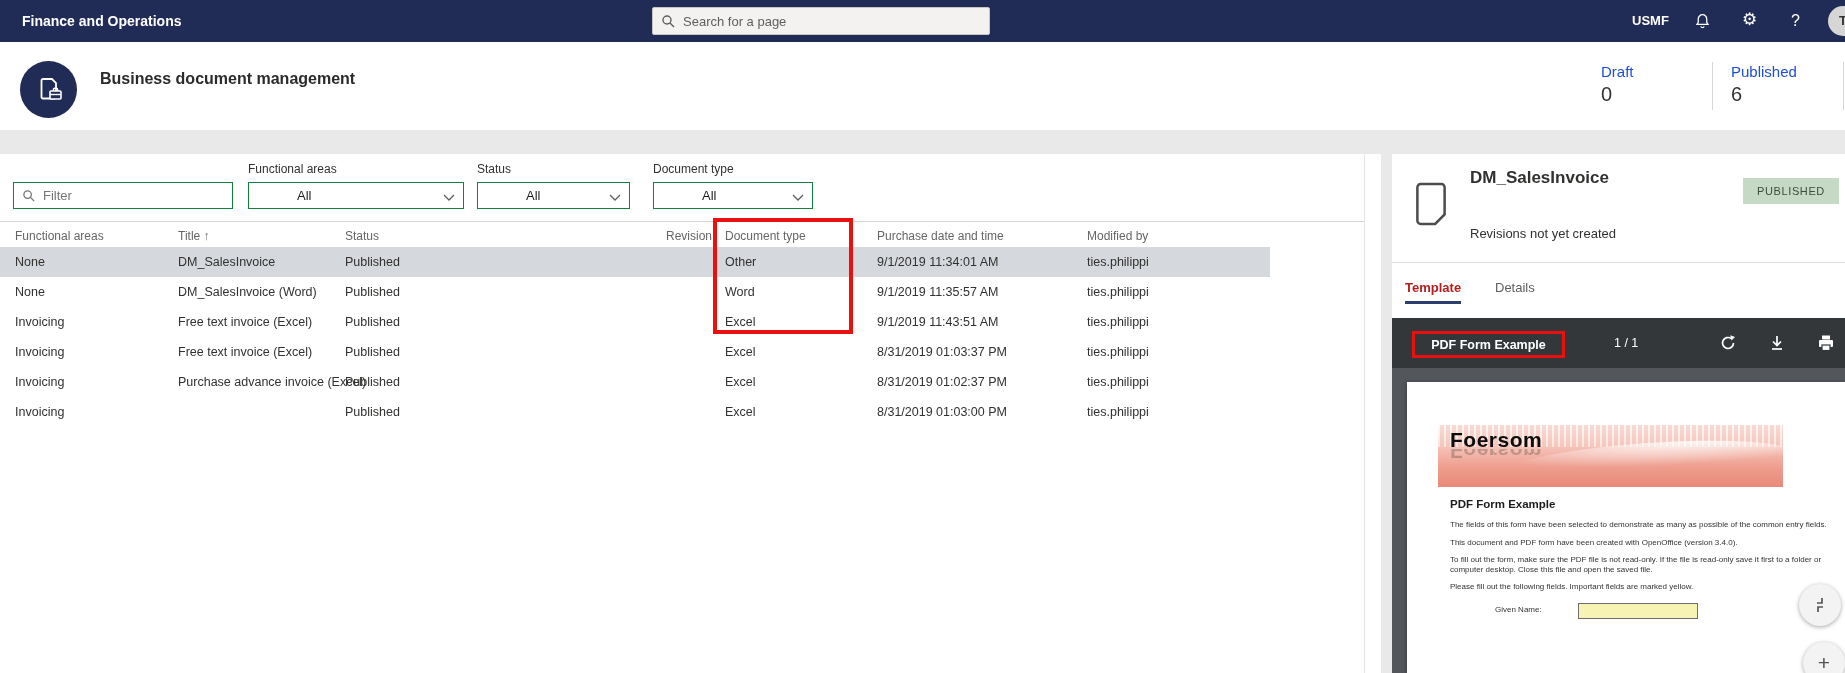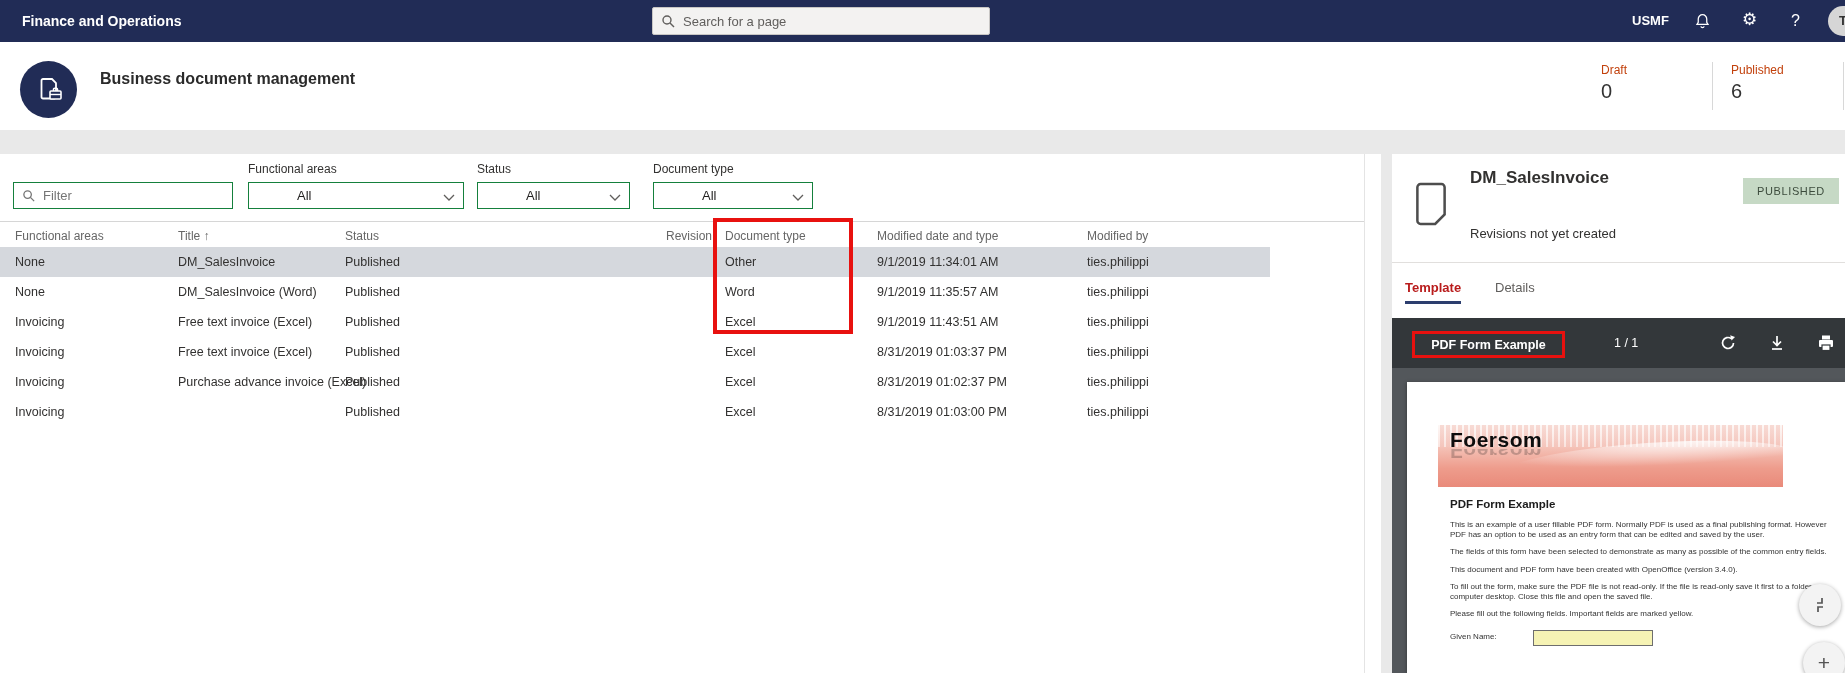--- a/index.html
+++ b/index.html
@@ -15,21 +15,21 @@
   #global-search input { border:none; outline:none; background:transparent; font-size:13px; color:#323130; width:100%; font-family:"Liberation Sans",sans-serif; }
   #global-search input::placeholder { color:#605e5c; }
   .topbar-item { top:0; height:39px; line-height:42px; font-size:13px; color:#fff; }
   .top-icon { top:13px; width:17px; height:17px; }
   #avatar { left:1828px; top:6px; width:30px; height:30px; border-radius:50%; background:#d6d6d6; color:#333; font-size:13px; font-weight:bold; text-align:center; line-height:30px; }
 
   
   #page-header { left:0; top:42px; width:1845px; height:88px; background:#fff; }
   #logo-circle { left:20px; top:19px; width:57px; height:57px; border-radius:50%; background:#212c56; display:flex; align-items:center; justify-content:center; }
   #page-title { left:100px; top:28px; font-size:16px; font-weight:bold; color:#2b2b2b; }
-  .stat-label { font-size:12px; color:#c2410c; }
+  .stat-label { font-size:15px; color:#1d4ed8; }
   .stat-value { font-size:20px; color:#333; margin-top:3px; }
   .stat-divider { top:20px; width:1px; height:48px; background:#d8d8d8; }
 
   
   #main-panel { left:0; top:154px; width:1381px; height:519px; background:#fff; }
   #panel-scroll-border { left:1364px; top:0; width:1px; height:519px; background:#e4e4e4; }
   .field-label { top:8px; font-size:12px; color:#323130; }
   .input-box { top:28px; height:27px; border:1px solid #15803d; background:#fff; display:flex; align-items:center; padding:0 8px; }
   #filter-box input { border:none; outline:none; font-size:13px; color:#323130; width:100%; font-family:"Liberation Sans",sans-serif; }
   #filter-box input::placeholder { color:#757575; }
@@ -61,21 +61,21 @@
   #pdf-page { left:15px; top:14px; width:438px; height:291px; background:#fff; box-shadow:0 1px 4px rgba(0,0,0,.4); overflow:hidden; }
   #banner { left:31px; top:43px; width:345px; height:62px; background:linear-gradient(180deg,#fbeeea 0%,#f5c3b8 35%,#ee9c8c 70%,#e98a7a 100%); overflow:hidden; }
   #banner-stripes { left:0; top:0; width:345px; height:22px; background:repeating-linear-gradient(90deg, rgba(255,255,255,.55) 0 2px, rgba(244,200,192,.5) 2px 6px); }
   #banner-wave { left:60px; top:18px; width:300px; height:44px; background:radial-gradient(120% 90% at 70% 0%, rgba(255,255,255,.85) 0%, rgba(255,255,255,.35) 35%, rgba(255,255,255,0) 60%); border-radius:50%; transform:rotate(-4deg); }
   #banner-logo { left:12px; top:3px; font-size:21px; font-weight:800; color:#0d0d0d; letter-spacing:0.5px; }
   #banner-logo-reflection { left:12px; top:24px; font-size:21px; font-weight:800; color:#0d0d0d; opacity:.22; transform:scaleY(-1); height:14px; overflow:hidden; letter-spacing:0.5px; }
   #pdf-body { left:43px; top:116px; width:385px; }
   #pdf-heading { font-size:11.5px; font-weight:bold; color:#1c1c1c; margin-bottom:10px; }
   .pdf-p { font-size:8px; line-height:9.5px; color:#333; margin-bottom:8px; width:385px; }
   #given-row { margin-top:11px; display:flex; align-items:flex-start; }
-  #given-label { font-size:8px; color:#333; width:83px; padding-top:2px; }
+  #given-label { font-size:8px; color:#333; width:83px; padding-top:2px;margin-left:45px; }
   #given-field { width:120px; height:16px; background:#f6f3b4; border:1px solid #6e6e6e; }
   .float-btn { width:42px; height:42px; border-radius:50%; background:#f3f3f3; box-shadow:0 1px 4px rgba(0,0,0,.35); display:flex; align-items:center; justify-content:center; cursor:pointer; }
   #fit-btn { left:407px; top:430px; }
   #zoomin-btn { left:411px; top:488px; font-size:21px; color:#555; }
 </style>
 </head>
 <body>
 
 <div id="stage">
 
@@ -160,21 +160,21 @@
             <polyline points="1,1 6,6 11,1" fill="none" stroke="#605e5c" stroke-width="1.3"></polyline>
           </svg></span>
     </div>
 
     <div class="abs grid-header-line"></div>
     <div class="abs col-head" style="left:15px;">Functional areas</div>
     <div class="abs col-head" style="left:178px;"><span>Title</span>&nbsp;<span>↑</span></div>
     <div class="abs col-head" style="left:345px;">Status</div>
     <div class="abs col-head" style="left:640px; width:72px; text-align:right;">Revision</div>
     <div class="abs col-head" style="left:725px;">Document type</div>
-    <div class="abs col-head" style="left:877px;">Modified date and type</div>
+    <div class="abs col-head" style="left:877px;">Purchase date and time</div>
     <div class="abs col-head" style="left:1087px;">Modified by</div>
 
     <div class="abs grid-row selected" style="top:93px;">
       <span class="cell" style="left:15px;">None</span>
       <span class="cell" style="left:178px;">DM_SalesInvoice</span>
       <span class="cell" style="left:345px;">Published</span>
       <span class="cell" style="left:725px;">Other</span>
       <span class="cell" style="left:877px;">9/1/2019 11:34:01 AM</span>
       <span class="cell" style="left:1087px;">ties.philippi</span>
     </div>
@@ -263,21 +263,20 @@
     <div id="pdf-viewport" class="abs">
       <div id="pdf-page" class="abs">
         <div id="banner" class="abs">
           <div id="banner-stripes" class="abs"></div>
           <div id="banner-wave" class="abs"></div>
           <div id="banner-logo" class="abs">Foersom</div>
           <div id="banner-logo-reflection" class="abs">Foersom</div>
         </div>
         <div id="pdf-body" class="abs">
           <div id="pdf-heading">PDF Form Example</div>
-          <p class="pdf-p">This is an example of a user fillable PDF form. Normally PDF is used as a final publishing format. However PDF has an option to be used as an entry form that can be edited and saved by the user.</p>
           <p class="pdf-p">The fields of this form have been selected to demonstrate as many as possible of the common entry fields.</p>
           <p class="pdf-p">This document and PDF form have been created with OpenOffice (version 3.4.0).</p>
           <p class="pdf-p">To fill out the form, make sure the PDF file is not read-only. If the file is read-only save it first to a folder or computer desktop. Close this file and open the saved file.</p>
           <p class="pdf-p">Please fill out the following fields. Important fields are marked yellow.</p>
           <div id="given-row">
             <span id="given-label">Given Name:</span>
             <span id="given-field"></span>
           </div>
         </div>
       </div>

